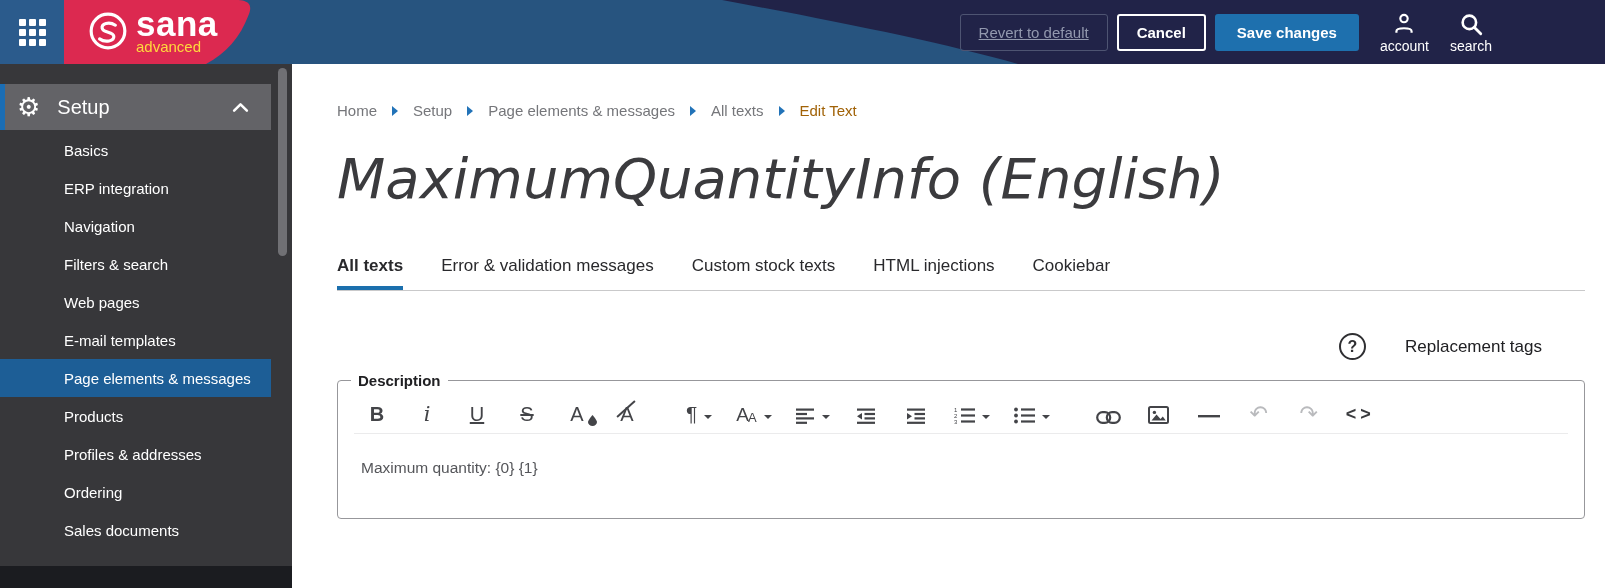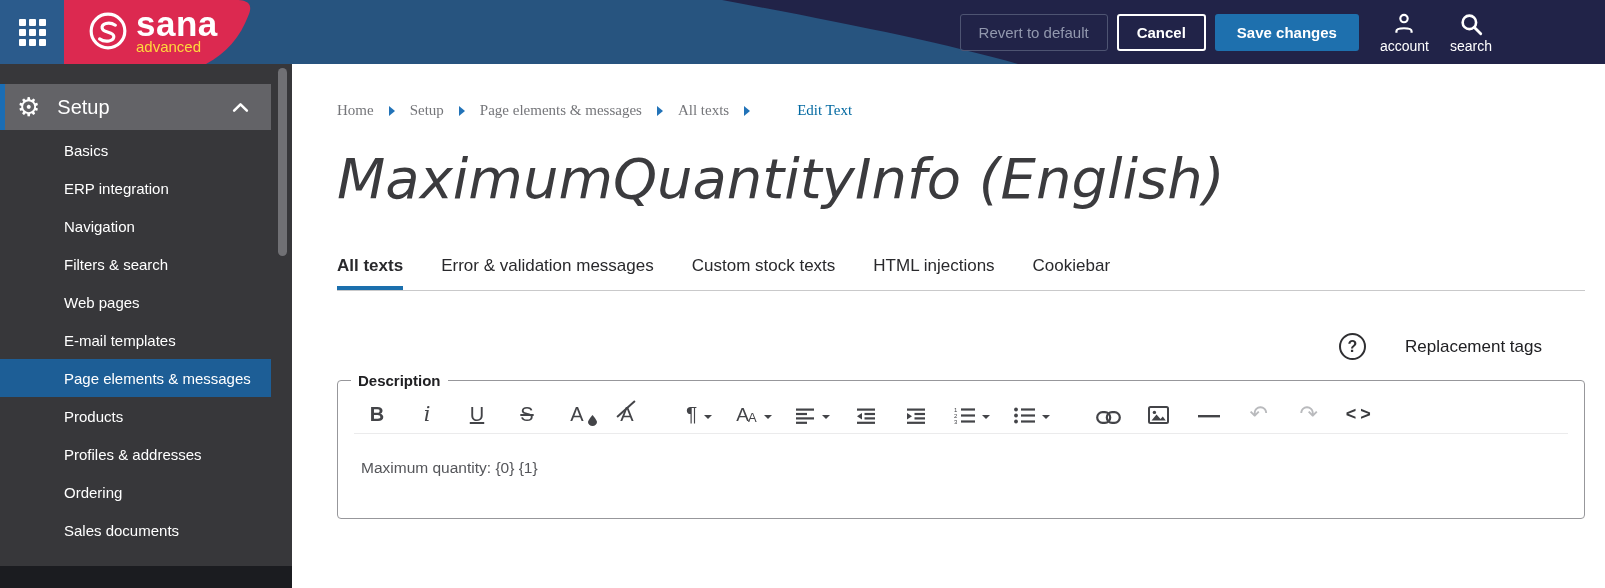--- a/index.html
+++ b/index.html
@@ -16,21 +16,21 @@
   .grid-icon { width:27px; height:27px; display:grid; grid-template-columns:repeat(3,1fr);
                grid-template-rows:repeat(3,1fr); gap:3px; }
   .grid-icon span { background:#fff; border-radius:1px; }
   .brand { position:absolute; left:88px; top:8px; display:flex; align-items:center; gap:8px; color:#fff; cursor:pointer; }
   .brand-text { display:flex; flex-direction:column; align-items:flex-start; }
   .brand-name { font-size:35px; font-weight:bold; letter-spacing:0.5px; line-height:32px; }
   .brand-tagline { font-size:15px; font-weight:normal; color:#FFD83D; line-height:15px; margin-top:-1px; }
   .hdr-right { position:absolute; right:113px; top:0; height:64px; display:flex; align-items:center; gap:9px; }
   .hbtn { height:37px; border-radius:3px; font-family:"Liberation Sans",sans-serif;
           font-size:15px; padding:0 18px; cursor:pointer; background:transparent; }
-  .hbtn-revert { border:1px solid #4E5472; color:#9298AE; }
+  .hbtn-revert { border:1px solid #4E5472; color:#9298AE;text-decoration:underline; }
   .hbtn-cancel { border:2px solid #fff; color:#fff; font-weight:bold; }
   .hbtn-save { border:none; background:#1E70AE; color:#fff; font-weight:bold; padding:0 22px; }
   .hdr-icon-btn { display:flex; flex-direction:column; align-items:center; color:#fff;
                   margin-left:12px; cursor:pointer; }
   .hdr-icon-btn svg { display:block; }
   .hdr-icon-label { font-size:14px; margin-top:1px; }
   
   .sidebar { position:absolute; left:0; top:64px; width:292px; height:502px; background:#37373A; }
   .sidebar-foot { position:absolute; left:0; top:566px; width:292px; height:22px; background:#1B1C20; }
   .scroll-thumb { position:absolute; left:278px; top:4px; width:9px; height:188px;
@@ -40,25 +40,25 @@
   .gear { font-family:"DejaVu Sans", sans-serif; font-size:26px; line-height:26px; margin-left:12px; }
   .setup-label { font-size:20px; margin-left:17px; }
   .setup-chevron { margin-left:auto; margin-right:22px; }
   .menu { position:absolute; left:0; top:67px; width:271px; }
   .menu-item { height:38px; display:flex; align-items:center; padding-left:64px;
                color:#fff; font-size:15px; cursor:pointer; }
   .menu-item--active { background:#1D5E96; }
   
   .main { position:absolute; left:292px; top:64px; width:1313px; height:524px;
           background:#fff; padding:0 20px 0 45px; }
-  .breadcrumb { margin-top:38px; display:flex; align-items:center; gap:15px; font-size:15px; color:#75767A;font-family:Liberation Serif, serif; }
+  .breadcrumb { margin-top:38px; display:flex; align-items:center; gap:15px; font-size:15px; color:#75767A; }
   .crumb { cursor:pointer; }
   .crumb-sep { width:0; height:0; border-left:6px solid #2273B8;
                border-top:5px solid transparent; border-bottom:5px solid transparent; }
-  .crumb-current { color:#0369a1; cursor:default;margin-left:32px; }
+  .crumb-current { color:#a16207; cursor:default; }
   .page-title { margin-top:27px; font-family:"DejaVu Sans", sans-serif; font-weight:200;
                 font-size:56px; color:#3B3B3E; letter-spacing:0;font-style:italic; }
   .tabs { margin-top:45px; display:flex; gap:38px; border-bottom:1px solid #C9C9CA; align-items:flex-end; }
   .tab { font-size:17px; padding-bottom:10px; border-bottom:4px solid transparent; cursor:pointer; color:#29292C; }
   .tab--active { font-weight:bold; border-bottom-color:#1B6FAD; }
   .help-row { margin-top:42px; display:flex; justify-content:flex-end; align-items:center; gap:39px; padding-right:43px; }
   .help-icon { width:27px; height:27px; border:2.5px solid #2F2F32; border-radius:50%;
                display:flex; align-items:center; justify-content:center;
                font-size:16px; font-weight:bold; color:#2F2F32; cursor:pointer; }
   .help-label { font-size:17px; color:#202023; cursor:pointer; }

